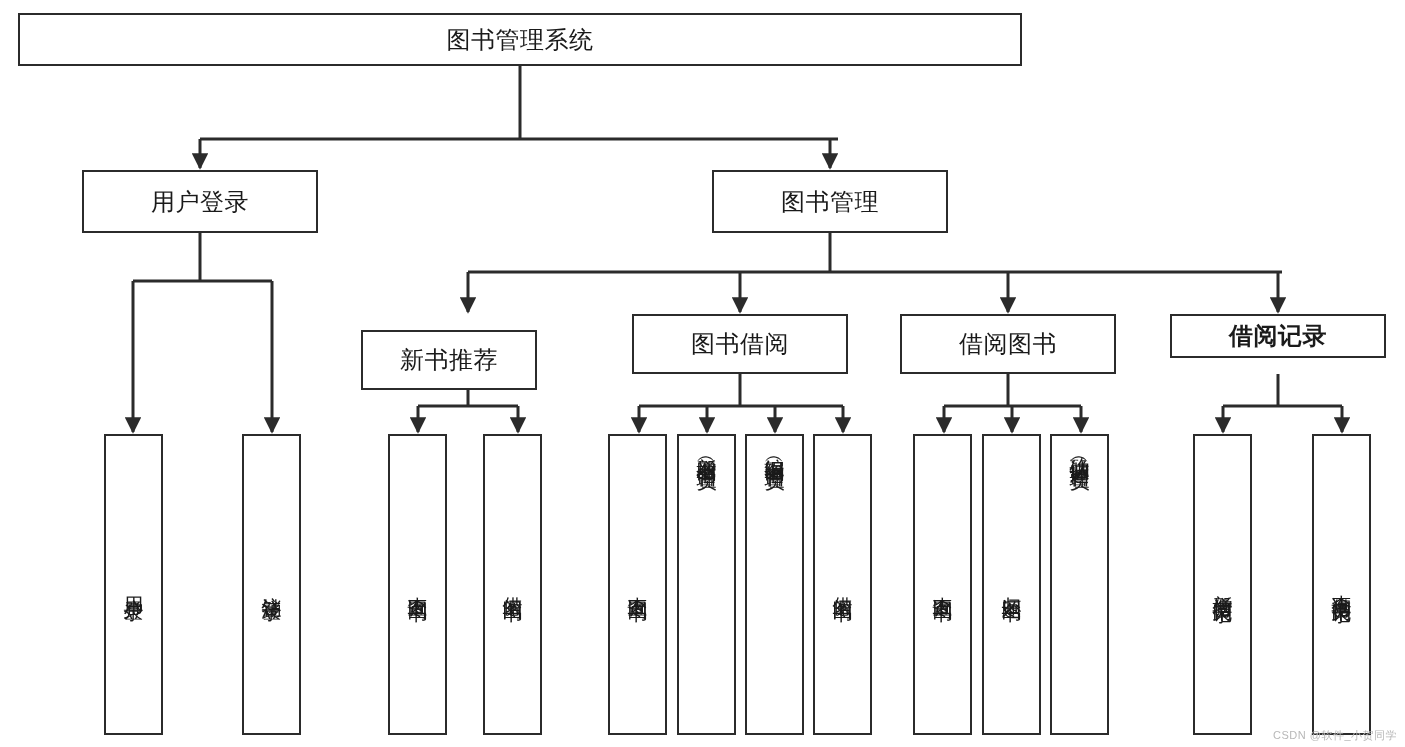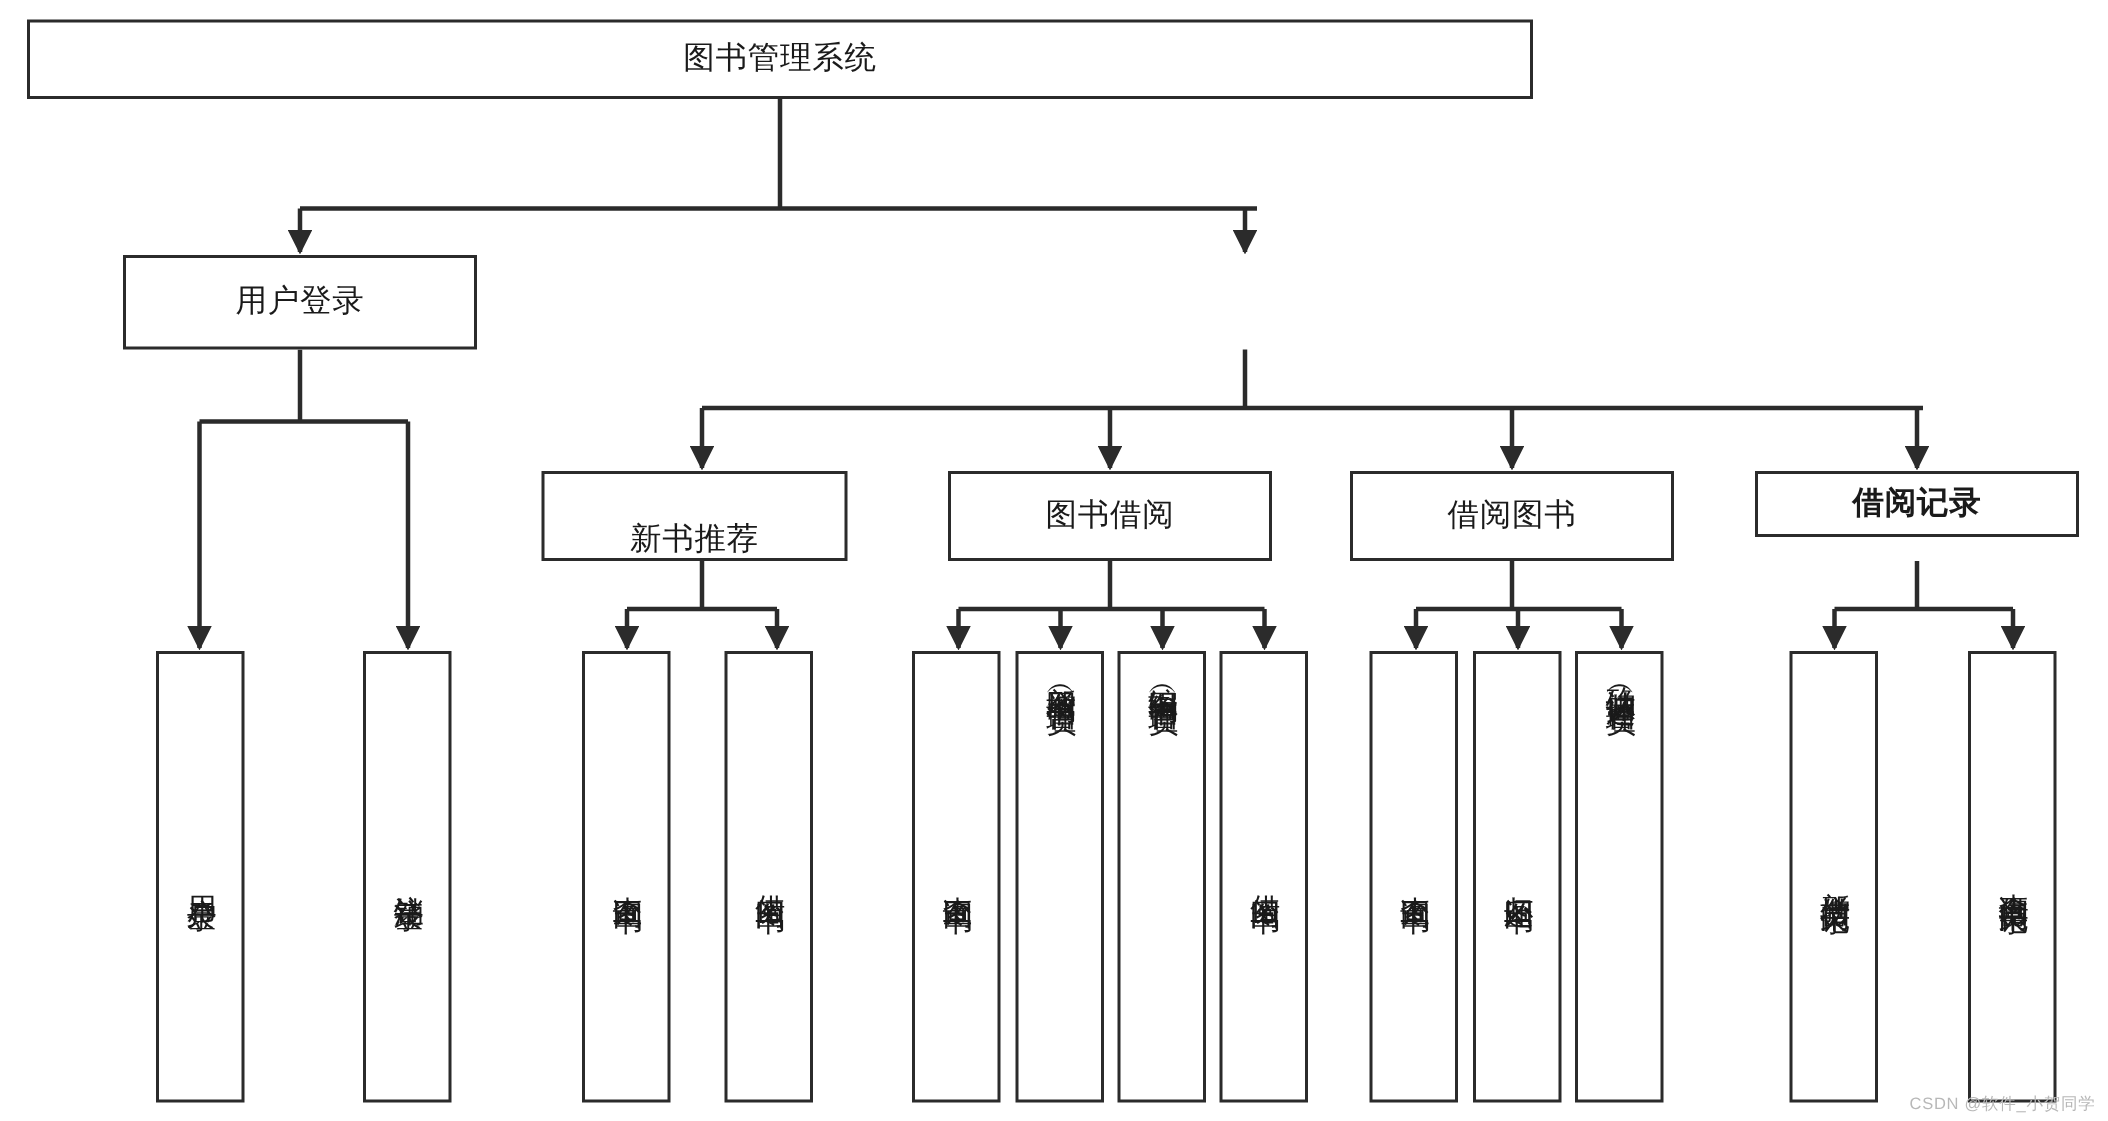--- a/index.html
+++ b/index.html
@@ -28,21 +28,21 @@
     position: absolute;
     box-sizing: border-box;
     background: #ffffff;
     border: 2.5px solid #2b2b2b;
     display: flex;
     align-items: center;
     justify-content: center;
     color: #1a1a1a;
   }
   .node-label {
-    font-size: 21px;
+    font-size: 24px;
     line-height: 1.15;
     letter-spacing: 0.5px;
     white-space: nowrap;
     color: #1a1a1a;
   }
   .node.leaf {
     align-items: flex-start;
     justify-content: center;
     padding-top: 6px;
   }
@@ -125,22 +125,25 @@
     </g>
   </svg>
 
   <div class="node" style="left:18px; top:13px; width:1004px; height:53px;">
     <span class="node-label">图书管理系统</span>
   </div>
 
   <div class="node" style="left:82px; top:170px; width:236px; height:63px;">
     <span class="node-label">用户登录</span>
   </div>
-
-  <div class="node" style="left:361px; top:314px; width:204px; height:60px;align-items:flex-end;">
+  <div class="node" style="left:712px; top:170px; width:236px; height:63px;">
+    <span class="node-label">图书管理</span>
+  </div>
+
+  <div class="node" style="left:361px; top:330px; width:176px; height:60px;">
     <span class="node-label">新书推荐</span>
   </div>
   <div class="node" style="left:632px; top:314px; width:216px; height:60px;align-items:center;">
     <span class="node-label">图书借阅</span>
   </div>
   <div class="node" style="left:900px; top:314px; width:216px; height:60px;">
     <span class="node-label">借阅图书</span>
   </div>
   <div class="node" style="left:1170px; top:314px; width:216px; height:44px;font-weight:bold;">
     <span class="node-label">借阅记录</span>

